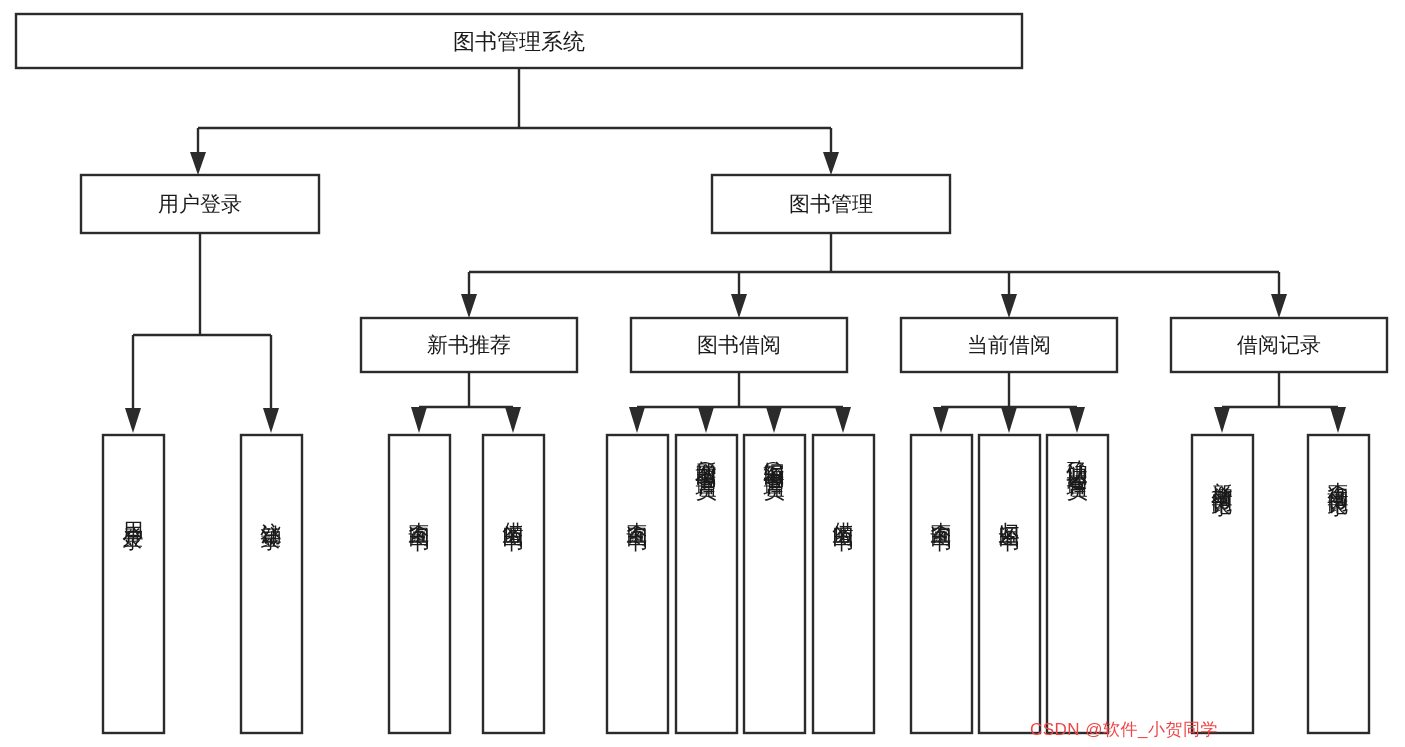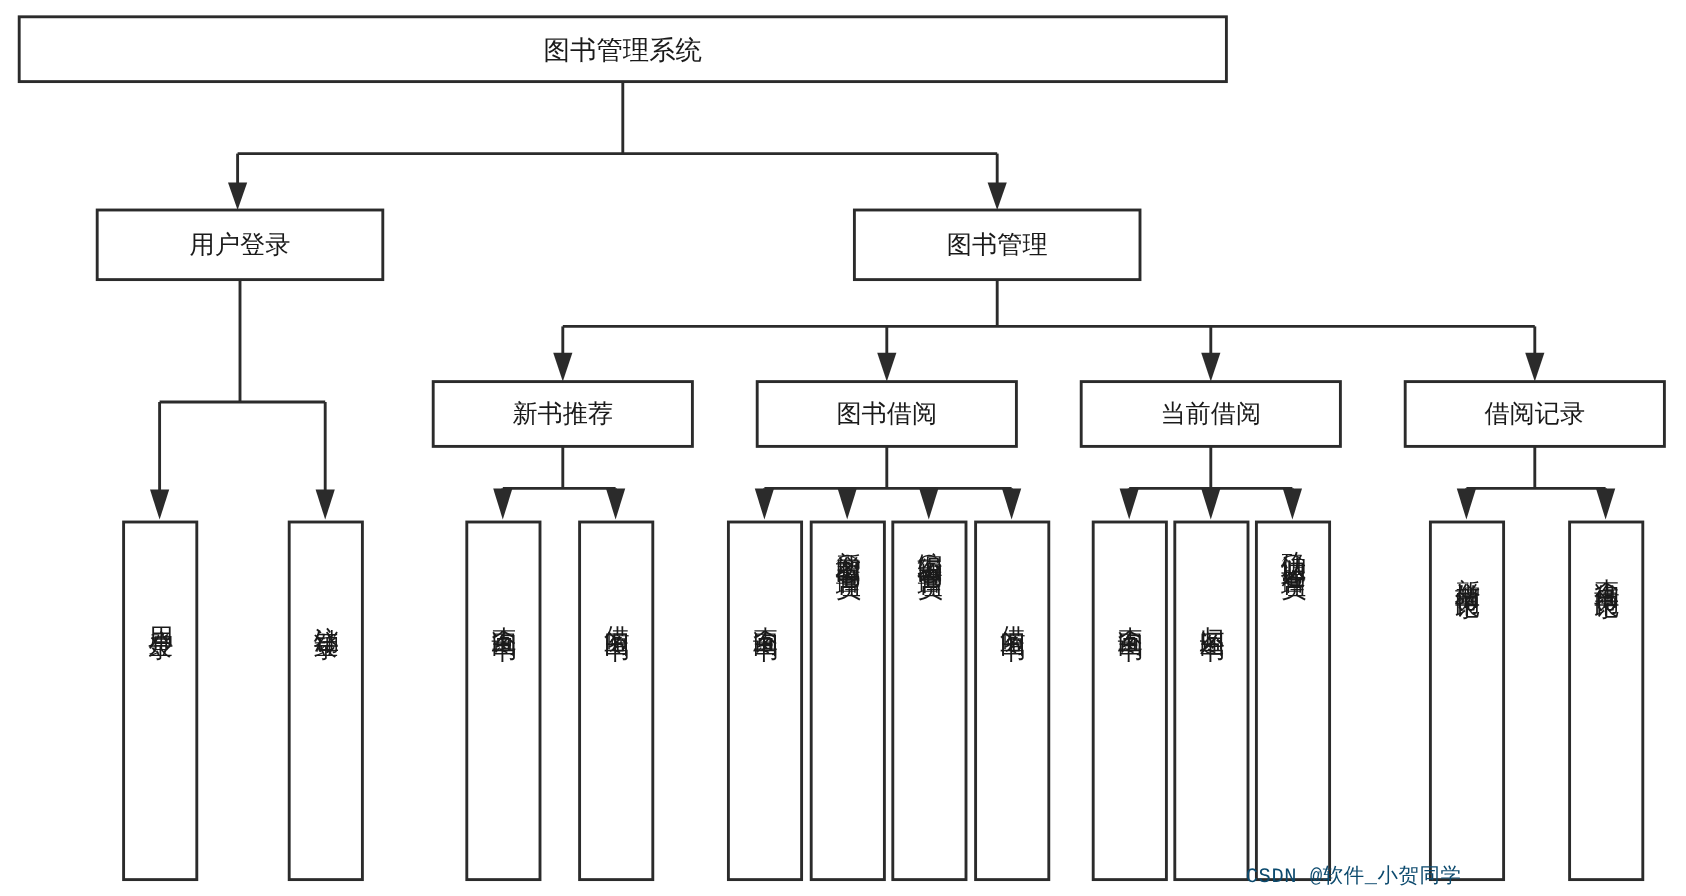--- a/index.html
+++ b/index.html
@@ -64,23 +64,23 @@
     font-size: 21px;
     line-height: 1.0;
     color: #1a1a1a;
     letter-spacing: 3px;
     white-space: nowrap;
   }
   .watermark {
     position: absolute;
     right: 8px;
     bottom: 6px;
-    font-family: Liberation Mono, monospace;
+    font-family: Liberation Sans, sans-serif;
     font-size: 17px;
-    color: #0c4a6e;
+    color: #ef4444;
     letter-spacing: 0.5px;
     user-select: none;
   }
 </style>
 </head>
 <body>
 
 <div id="diagram-root">
 
   <svg width="1405" height="747" viewBox="0 0 1405 747" xmlns="http://www.w3.org/2000/svg">

